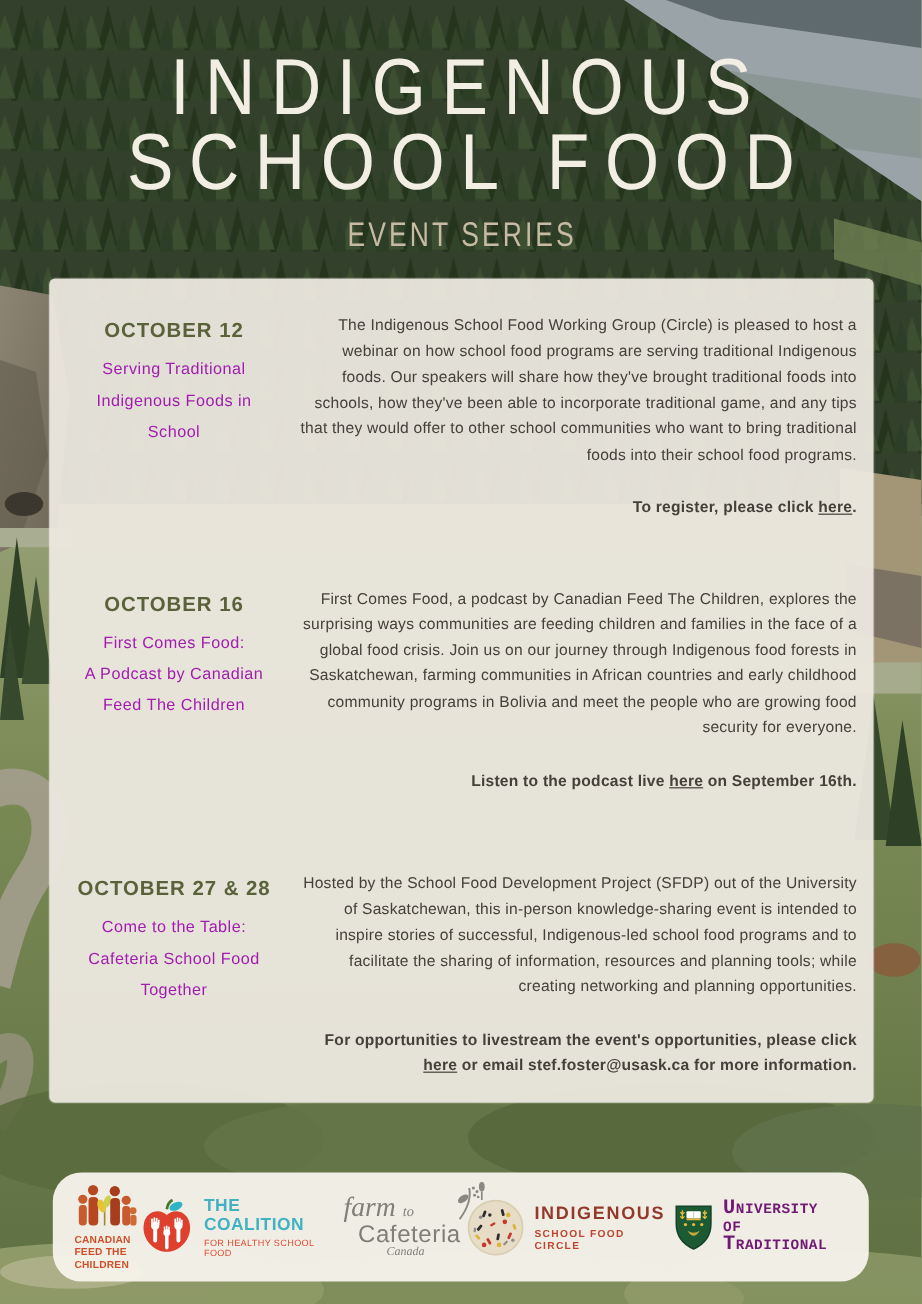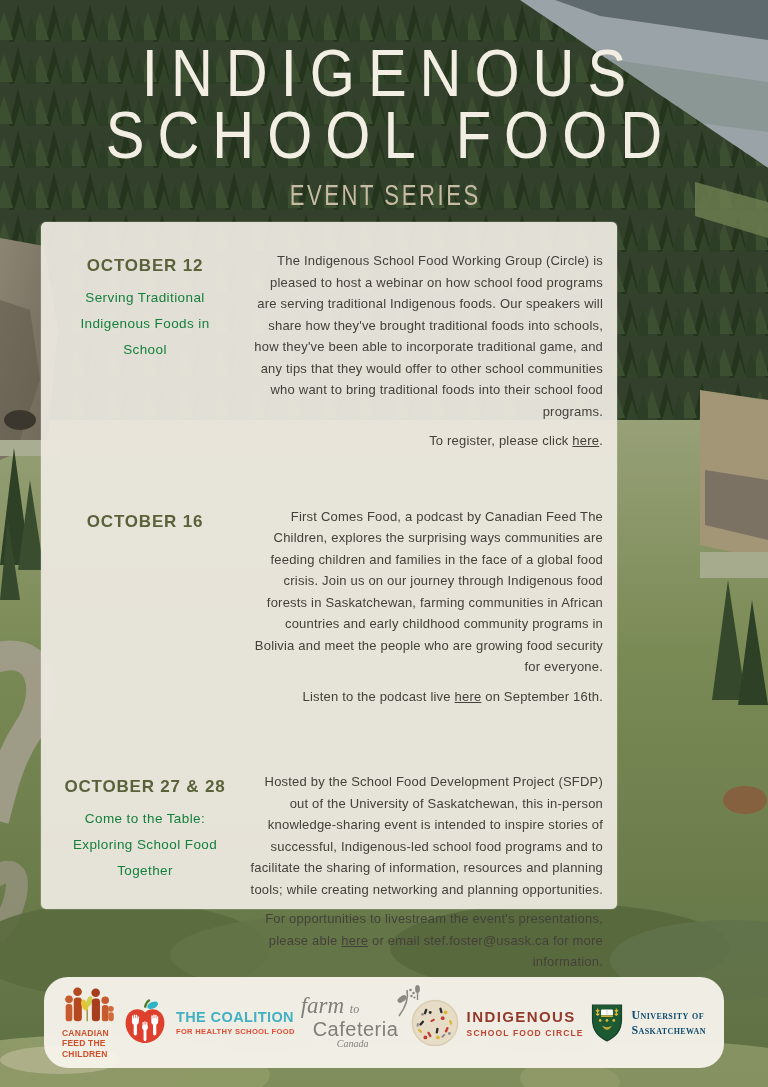--- a/index.html
+++ b/index.html
@@ -15,67 +15,67 @@
     display:block;color:#f3eee4;font-weight:400;font-size:58px;line-height:62px;
     letter-spacing:13px;text-indent:13px;transform:scaleY(1.14);transform-origin:50% 20%;
   }
   .subtitle{
     display:inline-block;margin-top:16px;color:#c7bba4;font-weight:400;font-size:26px;
     letter-spacing:3px;text-indent:3px;transform:scale(0.85,1.1);
   }
 
   
   .panel{
-    position:absolute;left:41px;top:222px;width:576px;height:687px;z-index:1;
+    position:absolute;left:41px;top:232px;width:687px;height:687px;z-index:1;
     background:rgba(236,232,223,0.95);border-radius:5px;
     padding:28px 14px 0 14px;box-sizing:border-box;
     box-shadow:0 0 0 1px rgba(255,255,255,0.12);
   }
   .event-row{display:flex;gap:14px;}
   .event-row.r1{margin-bottom:54px;}
   .event-row.r2{margin-bottom:64px;}
   .event-left{width:180px;text-align:center;flex:none;}
   .event-date{font-weight:bold;font-size:17px;letter-spacing:0.8px;color:#5a623a;padding-top:6px;}
   .event-name{
-    margin-top:9px;font-size:13.5px;line-height:26px;letter-spacing:0.4px;color:#15803d;
+    margin-top:9px;font-size:13.5px;line-height:26px;letter-spacing:0.4px;color:#a21caf;
     white-space:pre-line;
   }
   .event-right{flex:1;font-size:13px;line-height:21.5px;letter-spacing:0.2px;color:#45403a;text-align:right;}
-  .event-cta{margin-top:8px;}
+  .event-cta{margin-top:23px;font-weight:bold;}
   .cta-link{color:inherit;text-decoration:underline;cursor:pointer;}
 
   
   .footerbar{
     position:absolute;left:44px;top:977px;width:680px;height:91px;z-index:1;
     background:rgba(245,242,233,0.97);border-radius:24px;
     display:flex;align-items:center;justify-content:space-between;
     padding:0 18px;box-sizing:border-box;
   }
   .logo{display:flex;align-items:center;gap:8px;}
   .logo svg{flex:none;}
 
   .cftc{flex-direction:column;gap:2px;align-items:flex-start;}
   .cftc-text{font-size:8.5px;font-weight:bold;color:#cf4f2b;line-height:1.25;letter-spacing:0.2px;white-space:pre-line;}
 
   .coal-t1{font-size:14.5px;font-weight:bold;color:#41b1c3;letter-spacing:0.4px;}
-  .coal-t2{font-size:7.6px;font-weight:bold;color:#e04c33;letter-spacing:0.3px;margin-top:2px;}
+  .coal-t2{font-size:7.6px;font-weight:normal;color:#e04c33;letter-spacing:0.3px;margin-top:2px;}
 
   .farm{display:block;color:#7f7e79;position:relative;width:104px;}
   .farm-l1{font-family:"Liberation Serif", serif;font-style:italic;font-size:23px;line-height:20px;}
   .farm-to{font-size:12px;font-style:italic;}
   .farm-l2{font-size:20px;letter-spacing:0.5px;line-height:20px;margin-left:12px;}
   .farm-l3{font-family:"Liberation Serif", serif;font-style:italic;font-size:10px;text-align:center;line-height:10px;}
   .farm-sprig{position:absolute;right:-16px;top:-12px;}
 
   .isfc-t1{font-size:15px;font-weight:bold;color:#93392c;letter-spacing:1.4px;}
   .isfc-t2{font-size:8.5px;font-weight:bold;color:#bf4431;letter-spacing:1.1px;margin-top:3px;}
 
   .uofs-text{
-    font-family:Liberation Serif, serif;font-variant:small-caps;font-weight:bold;
-    font-size:12px;line-height:15px;color:#0c4a6e;letter-spacing:0.4px;
+    font-family:Liberation Mono, monospace;font-variant:small-caps;font-weight:bold;
+    font-size:17px;line-height:15px;color:#701a75;letter-spacing:0.4px;
   }
 </style>
 </head>
 <body>
 
 <svg class="bg" width="768" height="1087" viewBox="0 0 768 1087" aria-hidden="true">
   <defs>
     <pattern id="pFor" width="36" height="42" patternUnits="userSpaceOnUse">
       <polygon points="9,42 18,4 27,42" fill="#223219"></polygon>
       <polygon points="-5,40 4,12 13,40" fill="#3e5132"></polygon>
@@ -144,37 +144,40 @@
     </div>
     <div class="event-right">
       <p style="margin:0;">The Indigenous School Food Working Group (Circle) is pleased to host a webinar on how school food programs are serving traditional Indigenous foods. Our speakers will share how they've brought traditional foods into schools, how they've been able to incorporate traditional game, and any tips that they would offer to other school communities who want to bring traditional foods into their school food programs.</p>
       <p class="event-cta" style="margin-bottom:0;"><span>To register, please click </span><a class="cta-link">here</a><span>.</span></p>
     </div>
   </section>
 
   <section class="event-row r2">
     <div class="event-left">
       <div class="event-date">OCTOBER 16</div>
+      <div class="event-name">First Comes Food:
+A Podcast by Canadian
+Feed The Children</div>
     </div>
     <div class="event-right">
       <p style="margin:0;">First Comes Food, a podcast by Canadian Feed The Children, explores the surprising ways communities are feeding children and families in the face of a global food crisis. Join us on our journey through Indigenous food forests in Saskatchewan, farming communities in African countries and early childhood community programs in Bolivia and meet the people who are growing food security for everyone.</p>
       <p class="event-cta" style="margin-bottom:0;"><span>Listen to the podcast live </span><a class="cta-link">here</a><span> on September 16th.</span></p>
     </div>
   </section>
 
   <section class="event-row">
     <div class="event-left">
       <div class="event-date">OCTOBER 27 &amp; 28</div>
       <div class="event-name">Come to the Table:
-Exploring School Food
+Cafeteria School Food
 Together</div>
     </div>
     <div class="event-right">
       <p style="margin:0;">Hosted by the School Food Development Project (SFDP) out of the University of Saskatchewan, this in-person knowledge-sharing event is intended to inspire stories of successful, Indigenous-led school food programs and to facilitate the sharing of information, resources and planning tools; while creating networking and planning opportunities.</p>
-      <p class="event-cta" style="margin-bottom:0;"><span>For opportunities to livestream the event's presentations, please able </span><a class="cta-link">here</a><span> or email stef.foster@usask.ca for more information.</span></p>
+      <p class="event-cta" style="margin-bottom:0;"><span>For opportunities to livestream the event's opportunities, please click </span><a class="cta-link">here</a><span> or email stef.foster@usask.ca for more information.</span></p>
     </div>
   </section>
 
 </main>
 
 <footer class="footerbar">
 
   <div class="logo cftc">
     <svg width="54" height="40" viewBox="0 0 54 42">
       <circle cx="6" cy="14" r="4" fill="#c75a2e"></circle>
@@ -289,17 +292,17 @@
       <rect x="13" y="8" width="14" height="7" rx="1" fill="#ffffff"></rect>
       <path d="M20,8 V15" stroke="#c9c9c9" stroke-width="1"></path>
       <path d="M13,16 H27" stroke="#e8b83a" stroke-width="1.6"></path>
       <circle cx="12" cy="21" r="1.6" fill="#e8b83a"></circle>
         <circle cx="20" cy="21" r="1.6" fill="#e8b83a"></circle>
         <circle cx="28" cy="21" r="1.6" fill="#e8b83a"></circle>
       <path d="M14,27 Q20,31 26,27 Q20,37 14,27 Z" fill="#e8b83a" opacity="0.85"></path>
     </svg>
     <div class="uofs-text">
       <div>University of</div>
-      <div>Saskatchewan</div>
+      <div>Traditional</div>
     </div>
   </div>
 
 </footer>
 
 </body></html>

